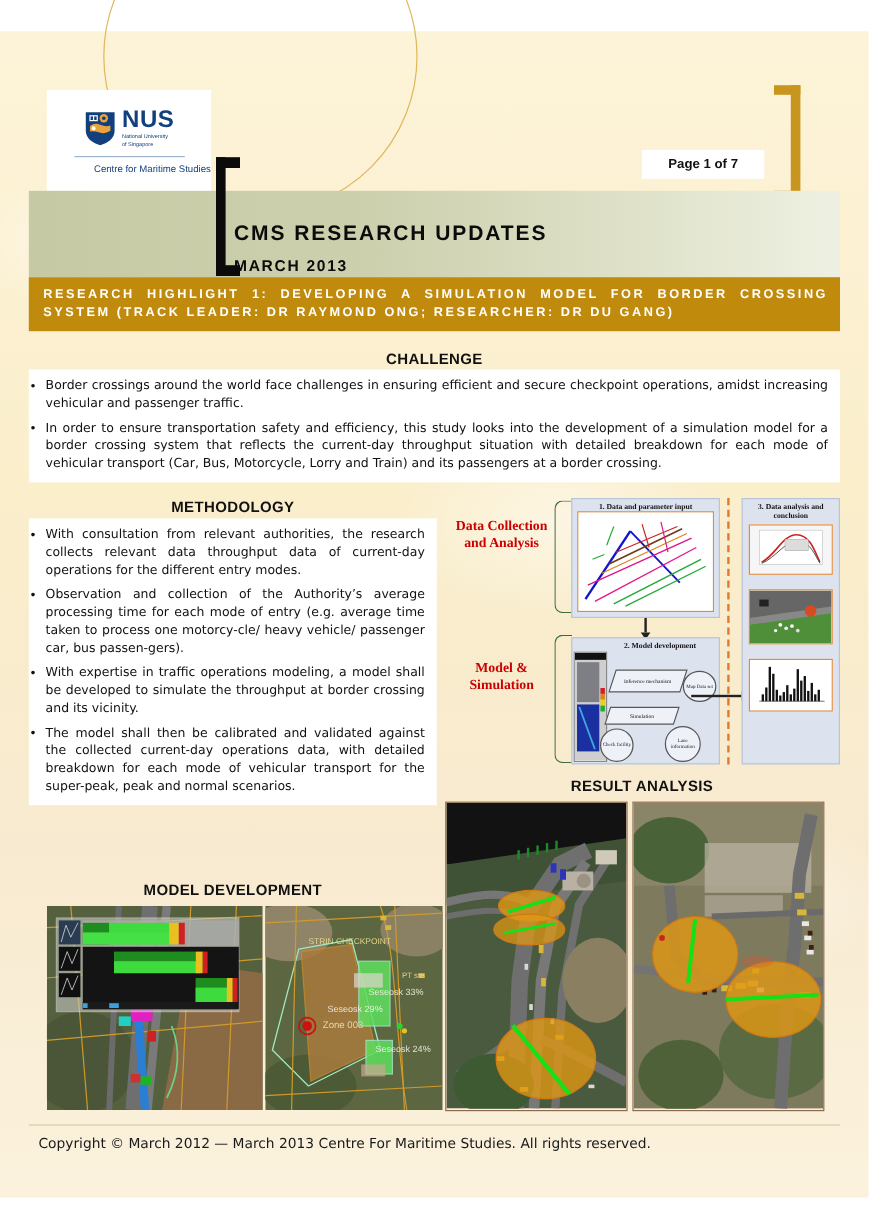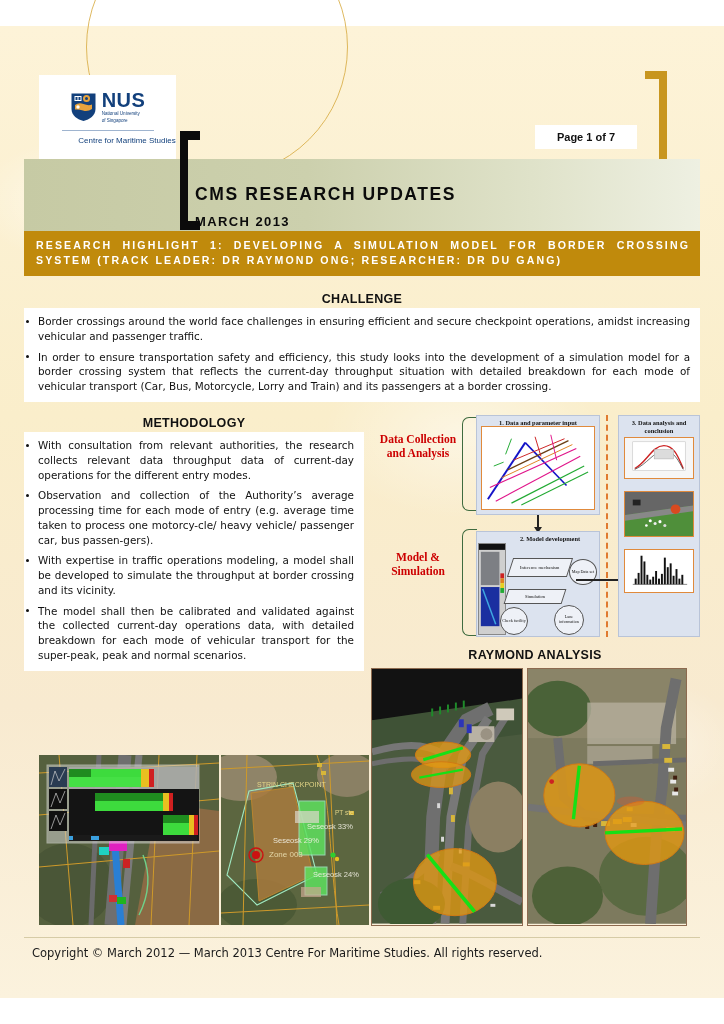--- a/index.html
+++ b/index.html
@@ -409,21 +409,21 @@
             <rect x="49" y="27" width="2" height="9"></rect>
           <rect x="52" y="20" width="2" height="16"></rect>
             <rect x="55" y="30" width="2" height="6"></rect>
           <rect x="58" y="26" width="2" height="10"></rect>
         </g>
         <line x1="8" y1="36" x2="64" y2="36" stroke="#333" stroke-width=".6"></line>
       </svg>
     </div>
   </div>
 
-  <div class="sec-h" id="result-heading">RAYMOND ANALYSIS</div>
+  <div class="sec-h" id="result-heading">RESULT ANALYSIS</div>
   <div class="result-imgs">
     <div class="ri ri-1">
       <svg class="sat" viewBox="0 0 152 258" preserveAspectRatio="none">
         <rect width="152" height="258" fill="#4a5a3e"></rect>
         <rect x="0" y="0" width="152" height="52" fill="#121212"></rect>
         <path d="M0 52 L152 30 L152 66 L0 86 Z" fill="#3f5236"></path>
         <path d="M58 258 L62 150 L70 90 L96 52 L120 40" stroke="#6f6f6f" stroke-width="14" fill="none"></path>
         <path d="M74 258 L80 150 L92 88 L118 50" stroke="#787878" stroke-width="9" fill="none"></path>
         <path d="M92 258 L98 160 L112 86 L136 48" stroke="#707070" stroke-width="7" fill="none"></path>
         <path d="M0 84 C30 76 52 74 72 86" stroke="#767676" stroke-width="7" fill="none"></path>
@@ -503,20 +503,21 @@
         <ellipse cx="52" cy="128" rx="36" ry="32" fill="rgba(226,152,18,.80)" stroke="#d07a14"></ellipse>
         <ellipse cx="118" cy="166" rx="40" ry="32" fill="rgba(226,152,18,.80)" stroke="#d07a14"></ellipse>
         <path d="M52 98 L46 152" stroke="#16e016" stroke-width="3.4"></path>
         <path d="M78 166 L156 162" stroke="#16e016" stroke-width="3.4"></path>
         <circle cx="24" cy="114" r="2.4" fill="#cc2222"></circle>
         <ellipse cx="104" cy="134" rx="14" ry="5" fill="rgba(214,90,50,.35)"></ellipse>
       </svg>
     </div>
   </div>
 
+  <div class="sec-h" id="model-heading">MODEL DEVELOPMENT</div>
   <div class="model-imgs">
     <div class="mi mi-1">
       <svg class="sat" viewBox="0 0 180 170" preserveAspectRatio="none">
         <rect width="180" height="170" fill="#55603e"></rect>
         <ellipse cx="30" cy="130" rx="44" ry="42" fill="#4a5637"></ellipse>
         <path d="M118 48 L96 170 L180 170 L180 56 Z" fill="#8a6a44"></path>
         <path d="M86 0 L72 170" stroke="#6f6f6f" stroke-width="13" fill="none"></path>
         <path d="M100 0 L84 170" stroke="#7a7a7a" stroke-width="7" fill="none"></path>
         <path d="M60 0 L52 170" stroke="#6b6b6b" stroke-width="5" fill="none"></path>
         <g stroke="#cf9a2a" stroke-width="1" fill="none">

